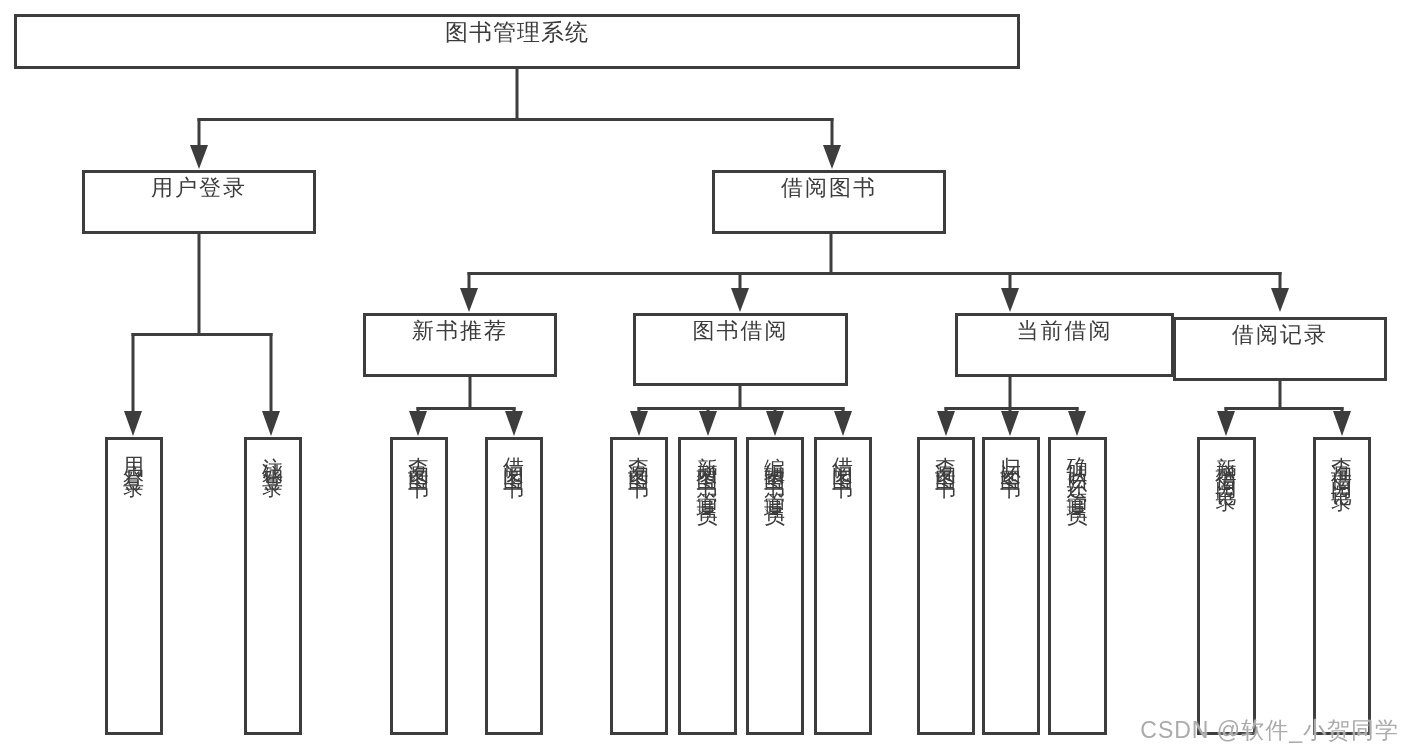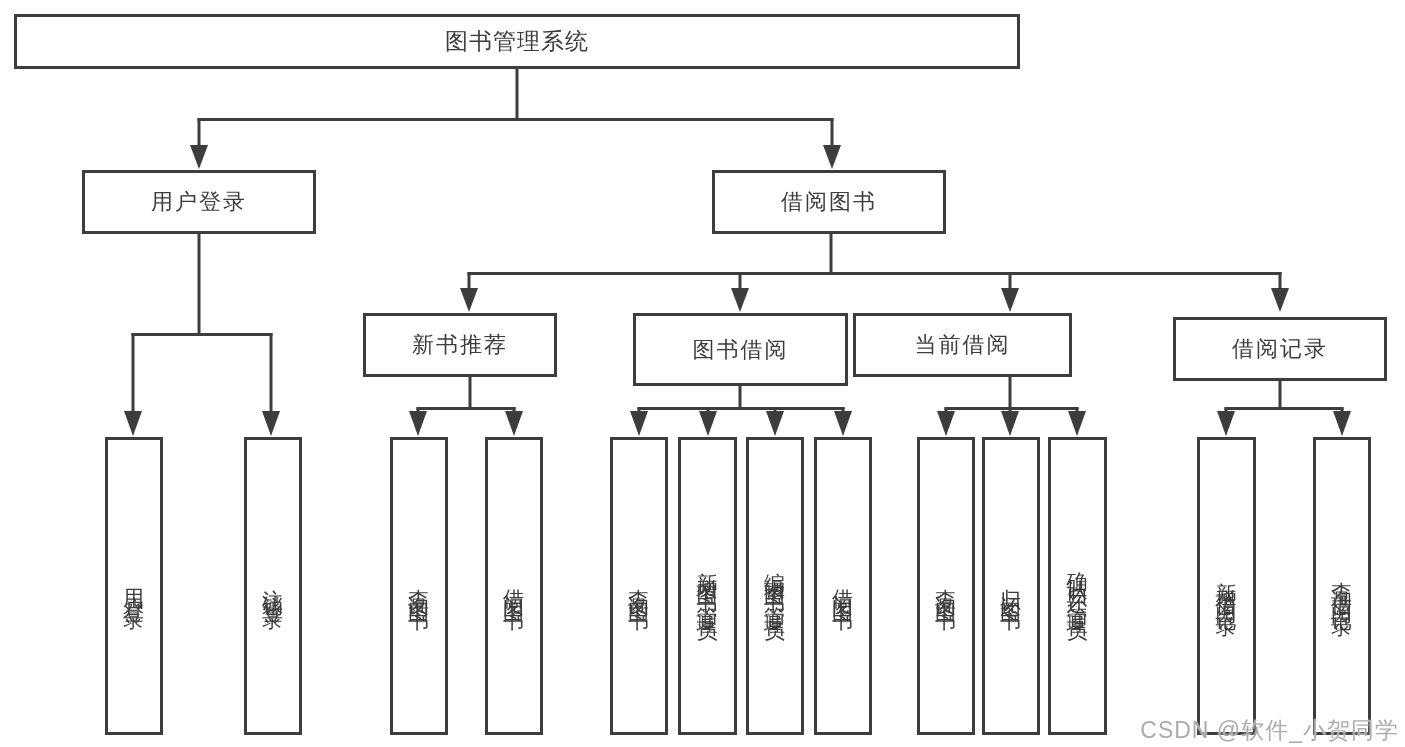--- a/index.html
+++ b/index.html
@@ -14,21 +14,21 @@
     position:relative;
     width:1405px;height:747px;
     background:var(--bg);
     overflow:hidden;
   }
   #wires{position:absolute;left:0;top:0;z-index:0;}
   .node{
     position:absolute;
     background:#fff;
     border:3px solid var(--line);
-    display:flex;align-items:center;justify-content:center;
+    display:flex;align-items:flex-start;justify-content:center;
     color:var(--text);
     z-index:1;
   }
   .hnode{font-size:22px;letter-spacing:2px;}
   .root{font-size:23px;letter-spacing:1px;}
   .leaf{top:437px;height:298px;}
   .leaf .vtext{
     writing-mode:vertical-rl;
     text-orientation:mixed;
     font-size:21px;
@@ -124,21 +124,21 @@
   <div class="node hnode" style="left:712px;top:170px;width:234px;height:64px;">
     <span>借阅图书</span>
   </div>
 
   <div class="node hnode" style="left:363px;top:313px;width:194px;height:64px;">
     <span>新书推荐</span>
   </div>
   <div class="node hnode" style="left:633px;top:313px;width:215px;height:73px;">
     <span>图书借阅</span>
   </div>
-  <div class="node hnode" style="left:853px;top:313px;width:219px;height:64px;">
+  <div class="node hnode" style="left:955px;top:313px;width:219px;height:64px;">
     <span>当前借阅</span>
   </div>
   <div class="node hnode" style="left:1173px;top:317px;width:214px;height:64px;">
     <span>借阅记录</span>
   </div>
 
   <div class="node leaf" style="left:105px;width:58px;">
     <span class="vtext">用户登录</span>
   </div>
   <div class="node leaf" style="left:244px;width:58px;">

